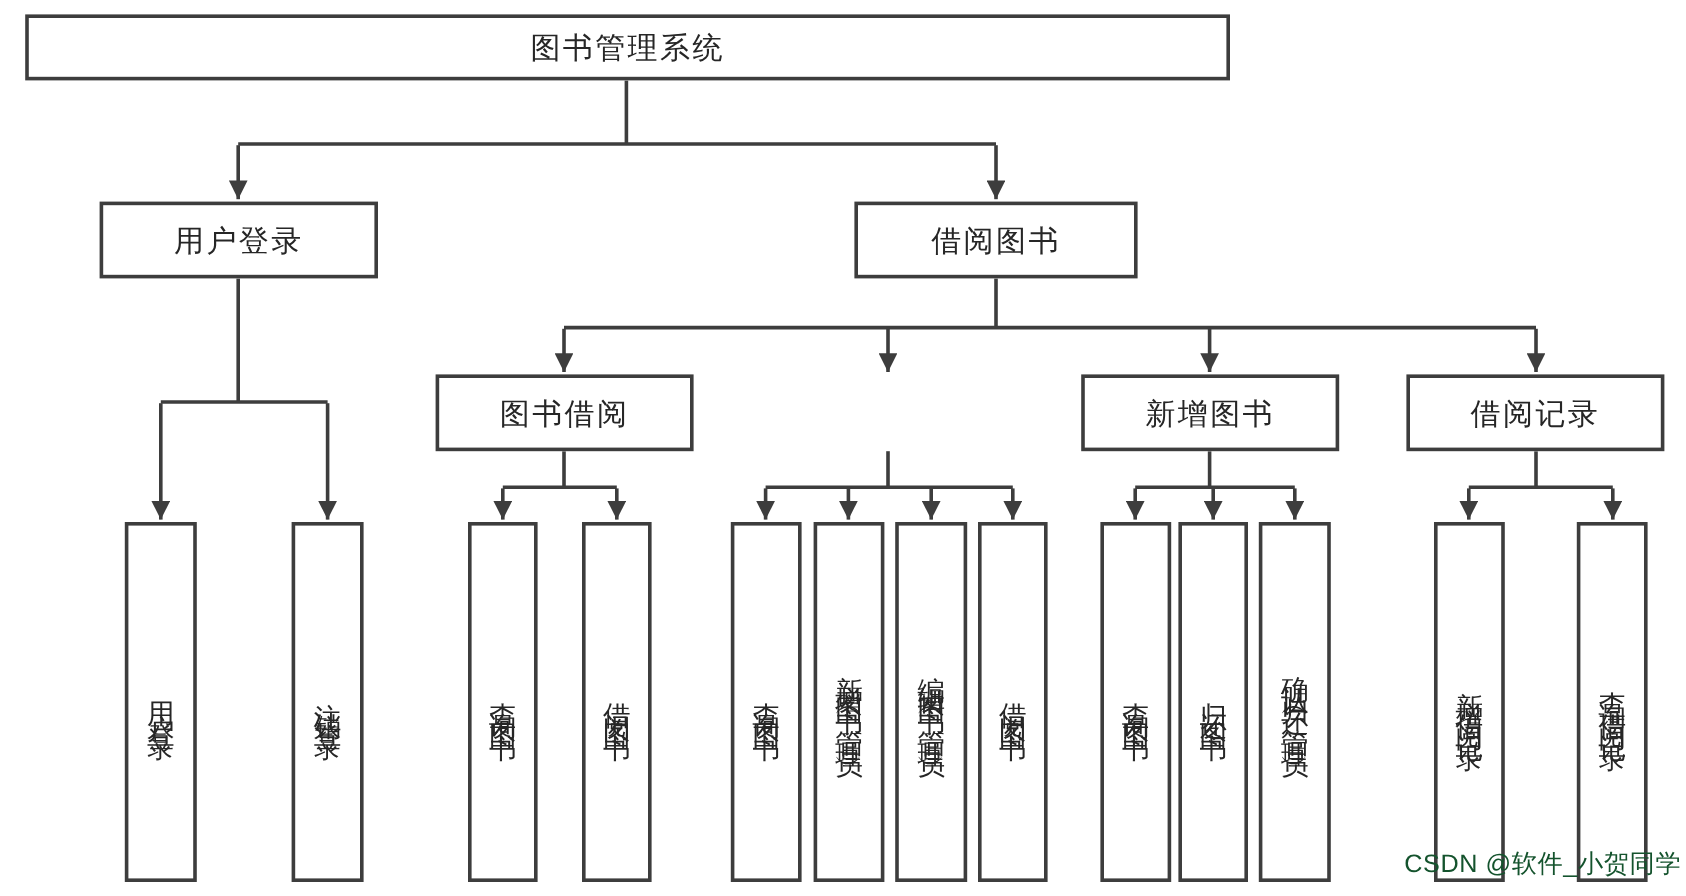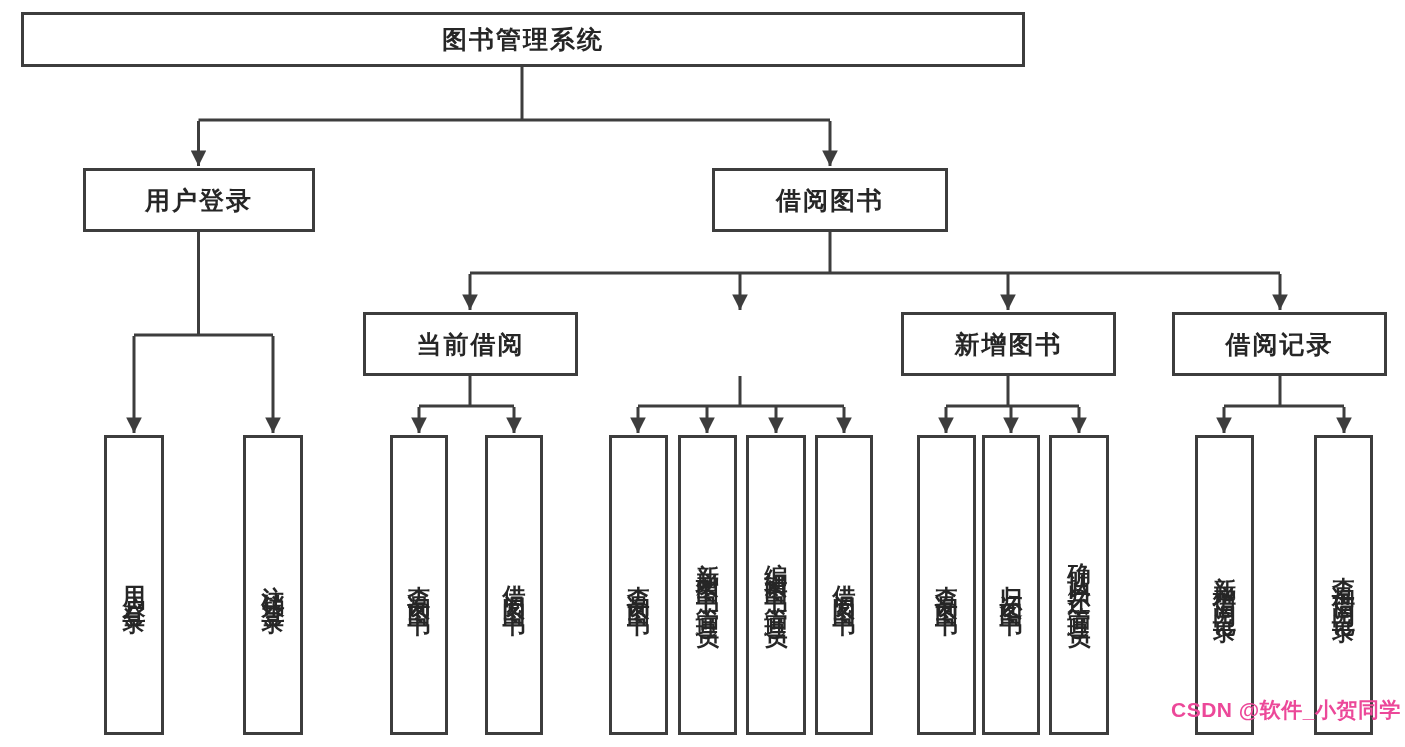--- a/index.html
+++ b/index.html
@@ -5,21 +5,20 @@
   * { margin: 0; padding: 0; box-sizing: border-box; }
   html, body { background: #ffffff; }
   body { font-family: "Liberation Sans", "DejaVu Sans", sans-serif; }
 
   .stage {
     position: relative;
     width: 1405px;
     height: 747px;
     background: #ffffff;
     overflow: hidden;
-    font-weight: bold;
   }
 
   .connectors {
     position: absolute;
     left: 0; top: 0;
     width: 1405px; height: 747px;
     pointer-events: none;
   }
 
   .node {
@@ -45,23 +44,23 @@
     writing-mode: vertical-rl;
     text-orientation: mixed;
     letter-spacing: 9px;
     line-height: 1;
     max-height: 292px;
   }
 
   .watermark {
     position: absolute;
     right: 4px;
-    bottom: 23px;
+    bottom: 13px;
     font-size: 21px;
-    color: #ec4899;
+    color: #14532d;
     letter-spacing: 0.5px;
     z-index: 10;
     white-space: nowrap;
   }
 </style>
 </head>
 <body>
 
 <div class="stage">
 
@@ -113,21 +112,21 @@
       <path d="M1224 407 V433" marker-end="url(#arrow)"></path>
       <path d="M1344 407 V433" marker-end="url(#arrow)"></path>
     </g>
   </svg>
 
   <div class="node hbox" style="left:21px; top:12px; width:1004px; height:55px;">图书管理系统</div>
 
   <div class="node hbox" style="left:83px; top:168px; width:232px; height:64px;">用户登录</div>
   <div class="node hbox" style="left:712px; top:168px; width:236px; height:64px;">借阅图书</div>
 
-  <div class="node hbox" style="left:363px; top:312px; width:215px; height:64px;">当前借阅</div>
+  <div class="node hbox" style="left:363px; top:312px; width:215px; height:64px;">图书借阅</div>
   <div class="node hbox" style="left:901px; top:312px; width:215px; height:64px;">新增图书</div>
   <div class="node hbox" style="left:1172px; top:312px; width:215px; height:64px;">借阅记录</div>
 
   <div class="node leaf" style="left:104px; top:435px; width:60px; height:300px;">
     <span class="vtext">用户登录</span>
   </div>
   <div class="node leaf" style="left:243px; top:435px; width:60px; height:300px;">
     <span class="vtext">注销登录</span>
   </div>
 

